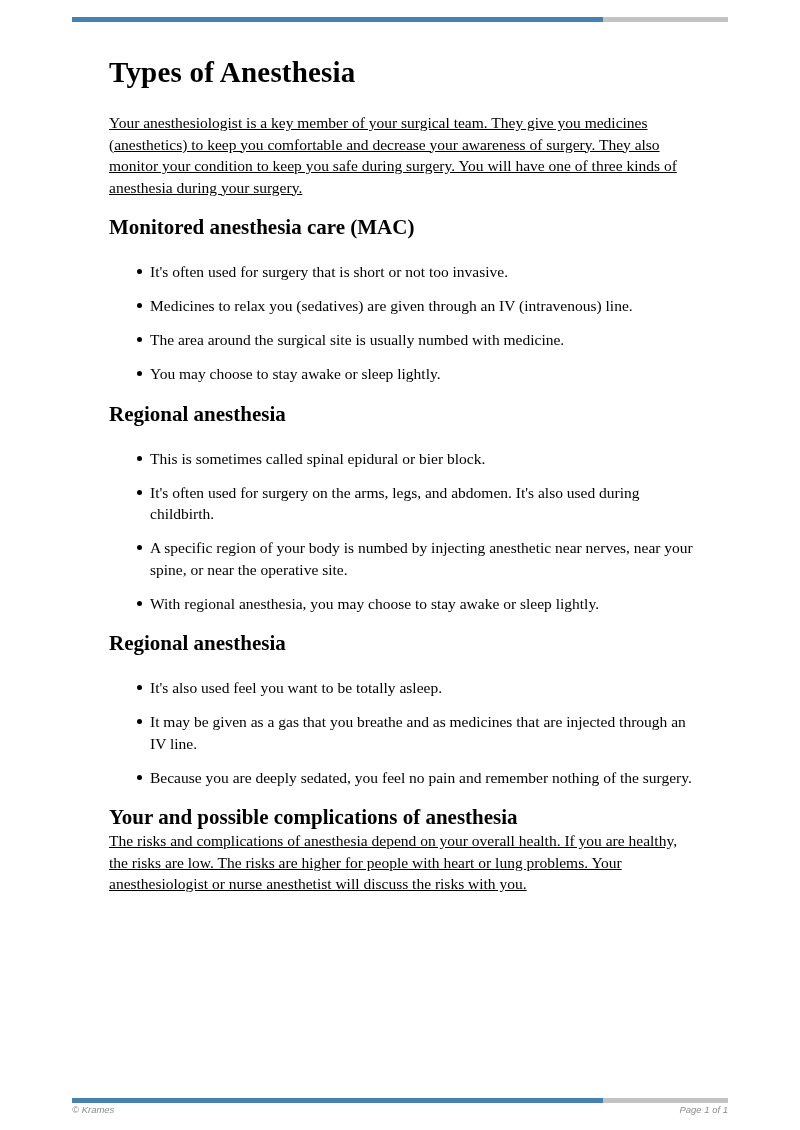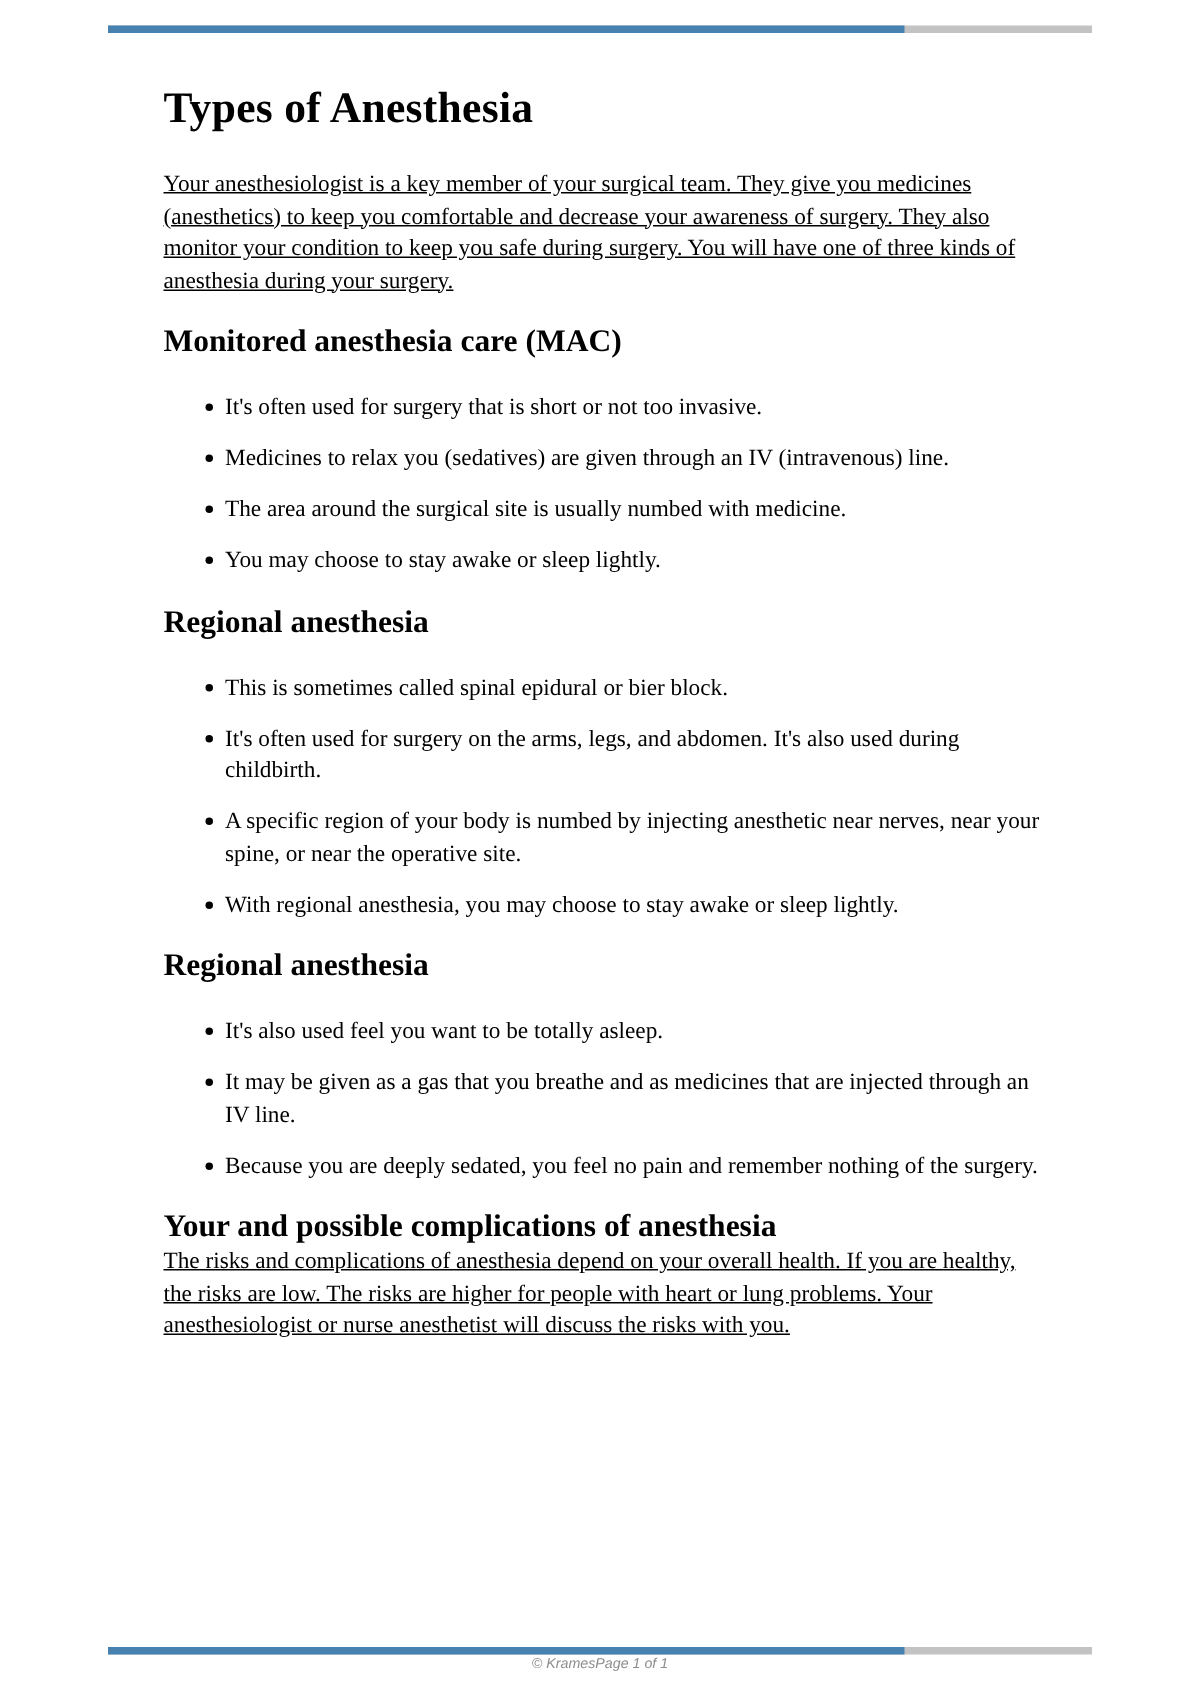--- a/index.html
+++ b/index.html
@@ -82,21 +82,21 @@
   }
   .after-heading { margin-top: 21px; }
 
   
   .footer-row {
     position: absolute;
     top: 1102px;
     left: 72px;
     width: 656px;
     display: flex;
-    justify-content: center;
+    justify-content: space-between;
     align-items: flex-start;
     padding-top: 2px;
     font-family: "Liberation Sans", sans-serif;
     font-style: italic;
     font-size: 9.5px;
     color: #8c8c8c;
   }
 </style>
 </head>
 <body>

